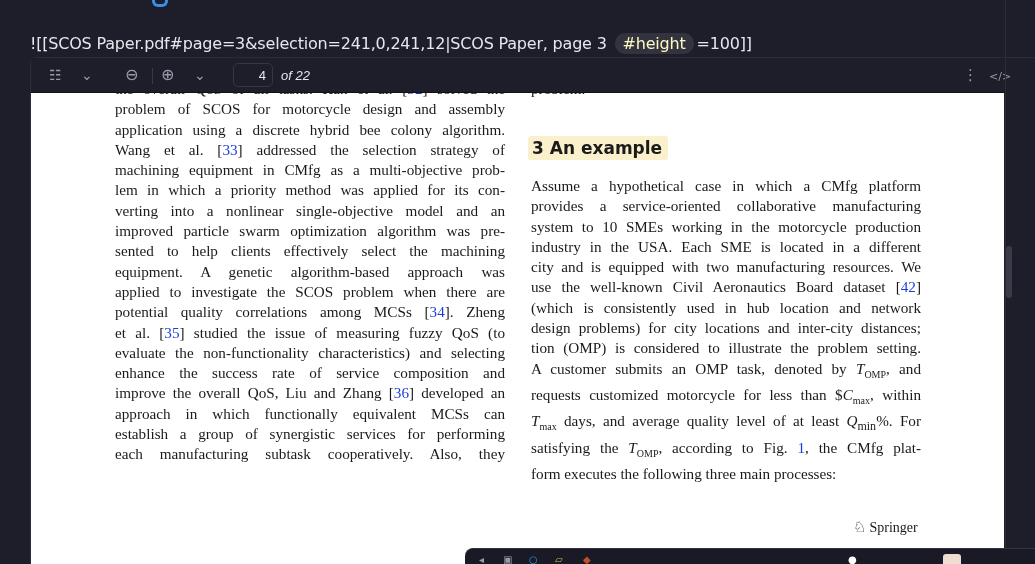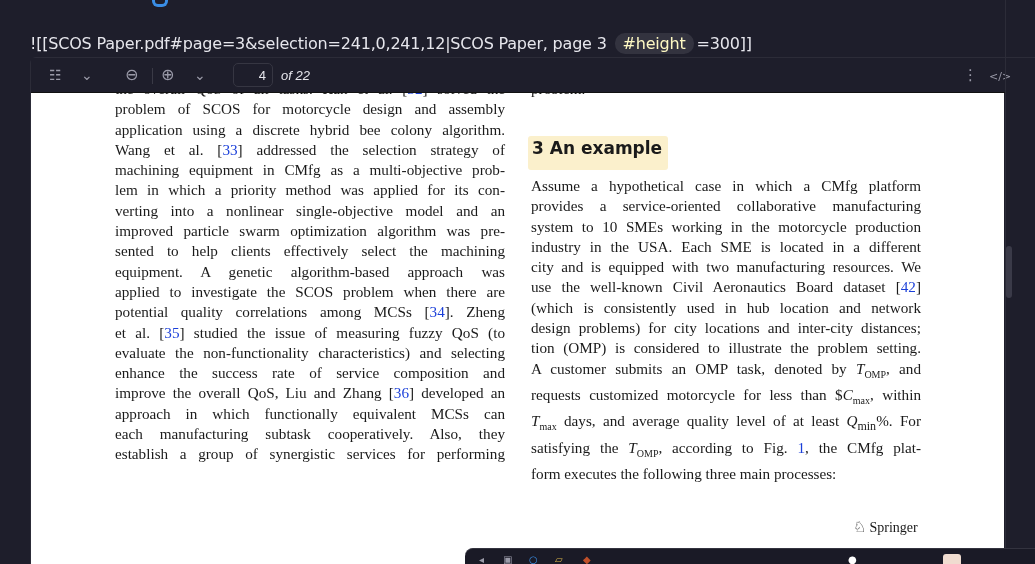--- a/index.html
+++ b/index.html
@@ -54,21 +54,21 @@
     font-size:15.2px; line-height:20.3px; color:#1a1a1a;
     text-align:justify;
   }
   .col-left { left:84px; top:-14px; width:390px; }
   .col-right { left:500px; top:-14px; width:390px; }
   .col .ln { display:block; white-space:nowrap; text-align-last:justify; }
   .col .ln.last { text-align-last:left; }
   .cite { color:#1a3fd9; }
   .heading {
     position:absolute; left:497px; top:43px; background:#fbf0cc;
-    border-radius:3px; padding:2px 6px 12px 4px;
+    border-radius:3px; padding:2px 6px 2px 4px;
     font-family:"DejaVu Sans", sans-serif; font-weight:bold; font-size:17px; color:#1a1a1a;
   }
   .springer {
     position:absolute; left:822px; top:425px; font-family:"Liberation Serif", serif;
     font-size:14px; color:#1a1a1a;
   }
   .springer-logo { display:inline-block; font-size:15px; margin-right:3px; }
   .right-gutter {
     position:absolute; left:974px; top:35px; width:10px; height:500px; background:#1e1e2b;
   }
@@ -85,21 +85,21 @@
   }
   .tk { position:absolute; top:5px; font-size:10px; color:#9a9aa8; font-family:"DejaVu Sans", sans-serif; }
 </style>
 </head>
 <body>
 
 <div class="top-glyph"></div>
 
 <div class="embed-line">
   <span>![[SCOS Paper.pdf#page=3&amp;selection=241,0,241,12|SCOS Paper, page 3</span>
-  <span class="tag">#height</span><span>=300]]</span>
+  <span class="tag">#height</span><span>=100]]</span>
 </div>
 
 <div class="pdf-frame">
   <div class="toolbar">
     <span class="tb-icon" style="left:18px;">☷</span>
     <span class="tb-icon" style="left:50px;">⌄</span>
     <span class="tb-icon" style="left:94px; font-size:16px;">⊖</span>
     <span class="tb-sep"></span>
     <span class="tb-icon" style="left:130px; font-size:16px;">⊕</span>
     <span class="tb-icon" style="left:163px;">⌄</span>
@@ -121,22 +121,22 @@
       <span class="ln">improved particle swarm optimization algorithm was pre-</span>
       <span class="ln">sented to help clients effectively select the machining</span>
       <span class="ln">equipment. A genetic algorithm-based approach was</span>
       <span class="ln">applied to investigate the SCOS problem when there are</span>
       <span class="ln">potential quality correlations among MCSs [<span class="cite">34</span>]. Zheng</span>
       <span class="ln">et al. [<span class="cite">35</span>] studied the issue of measuring fuzzy QoS (to</span>
       <span class="ln">evaluate the non-functionality characteristics) and selecting</span>
       <span class="ln">enhance the success rate of service composition and</span>
       <span class="ln">improve the overall QoS, Liu and Zhang [<span class="cite">36</span>] developed an</span>
       <span class="ln">approach in which functionally equivalent MCSs can</span>
+      <span class="ln">establish a group of synergistic services for performing</span>
       <span class="ln">each manufacturing subtask cooperatively. Also, they</span>
-      <span class="ln">establish a group of synergistic services for performing</span>
     </div>
 
     <div class="col col-right" style="top:-14px;">
       <span class="ln last">problem.</span>
     </div>
 
     <div class="heading">3  An example</div>
 
     <div class="col col-right" style="top:83px;">
       <span class="ln">Assume a hypothetical case in which a CMfg platform</span>

